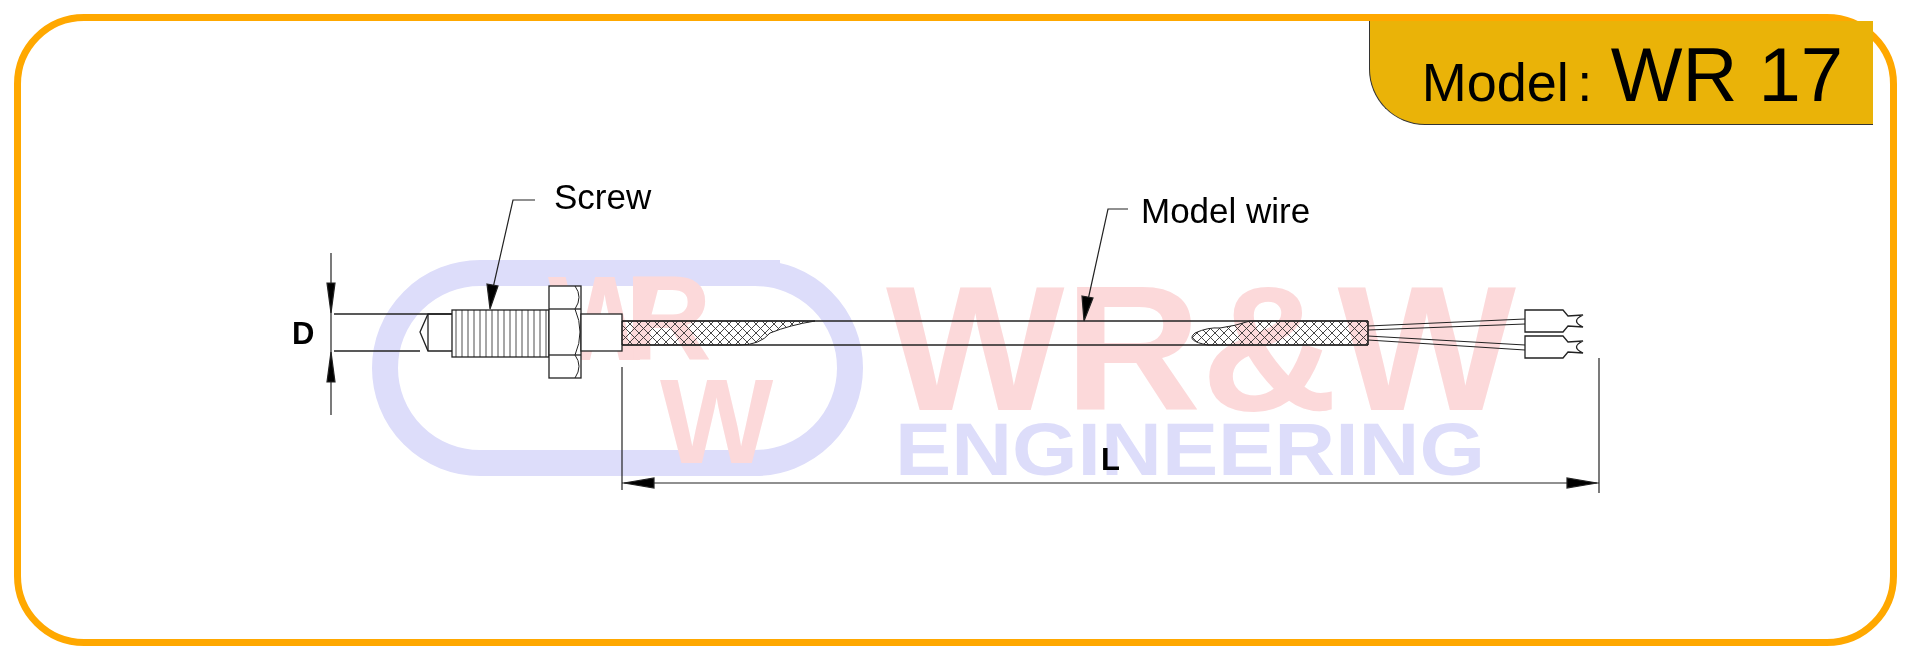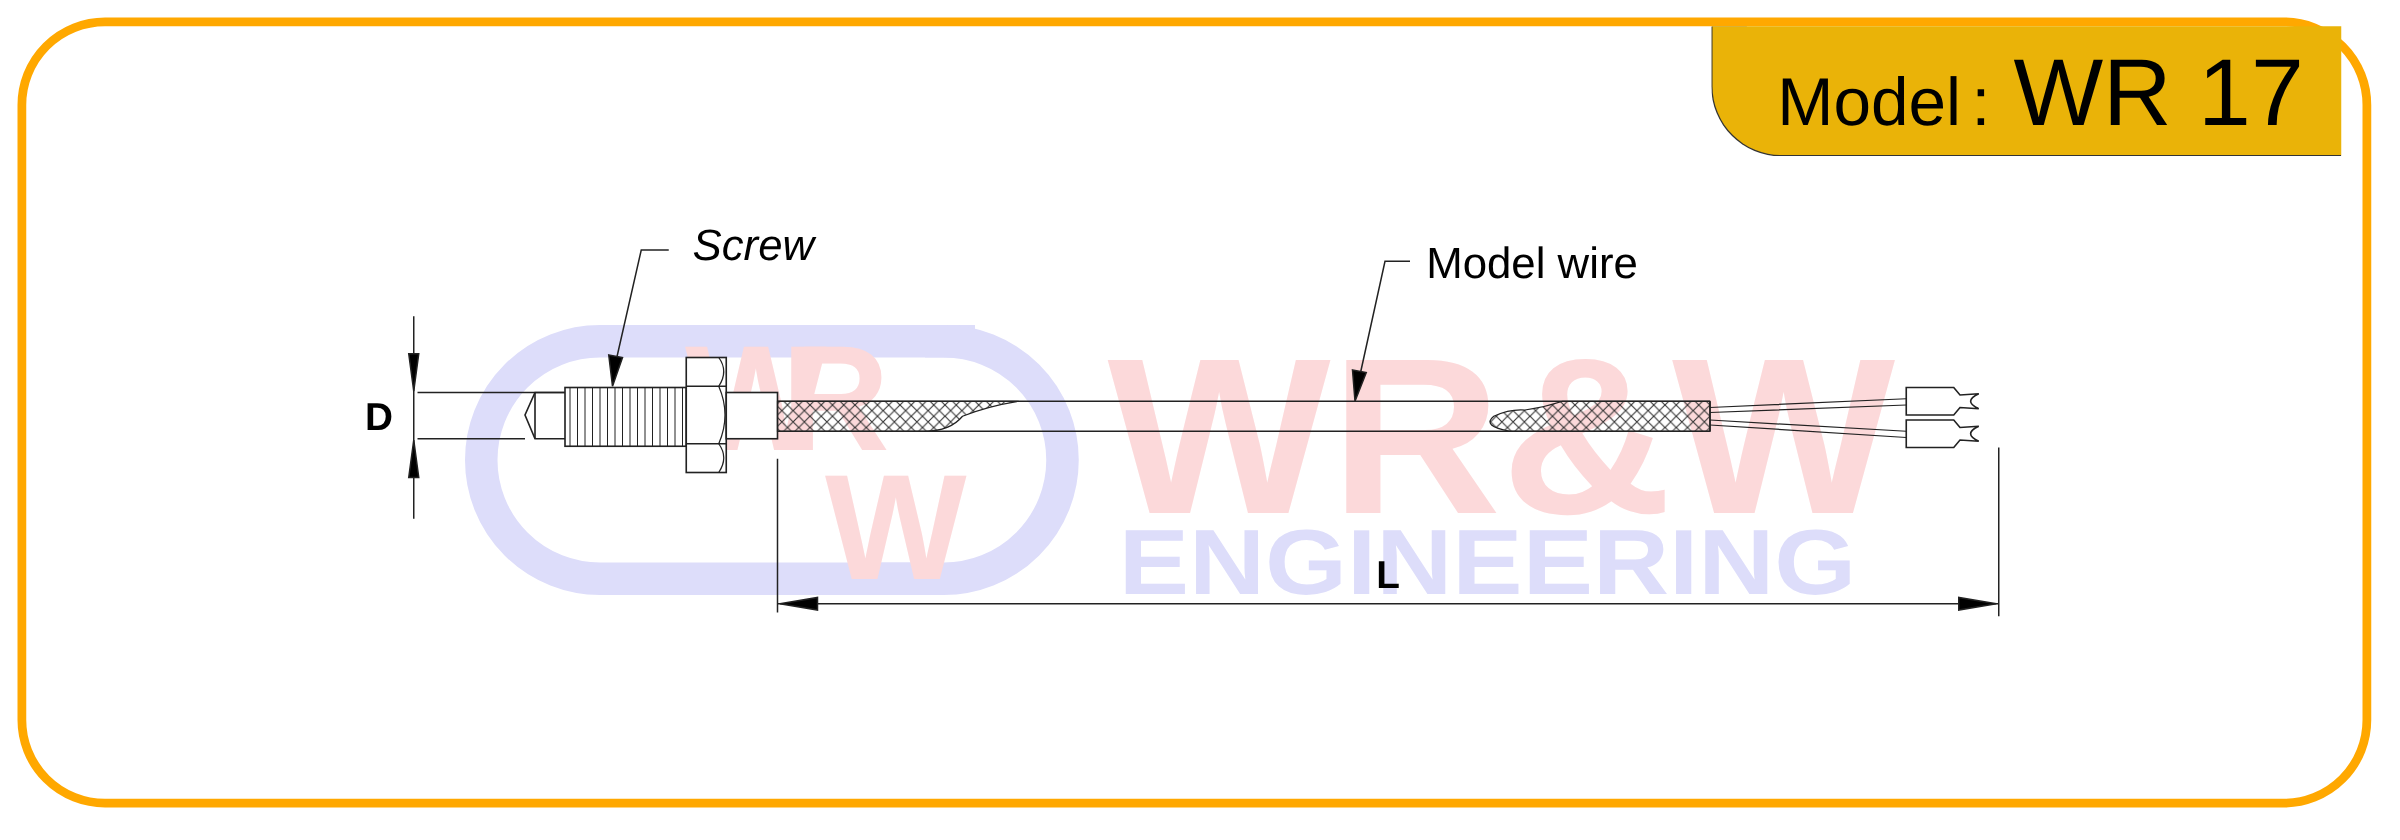--- a/index.html
+++ b/index.html
@@ -95,16 +95,16 @@
     <polyline points="535,200 513,200 493,288" fill="none"></polyline>
     <polygon points="487,284 498,286 490,309" fill="#000"></polygon>
   </g>
 
   <g stroke="#222" stroke-width="1.2">
     <polyline points="1128,209 1108,209 1088,300" fill="none"></polyline>
     <polygon points="1082,296 1093,298 1084,321" fill="#000"></polygon>
   </g>
 </svg>
 
-<div class="lbl" style="left:554px;top:177px;font-style:italic;">Screw</div>
+<div class="lbl" style="left:554px;top:177px;">Screw</div>
 <div class="lbl" style="left:1141px;top:191px;">Model wire</div>
 <div class="dimlbl" style="left:292px;top:316px;">D</div>
 <div class="dimlbl" style="left:1101px;top:442px;">L</div>
 
 </body></html>

